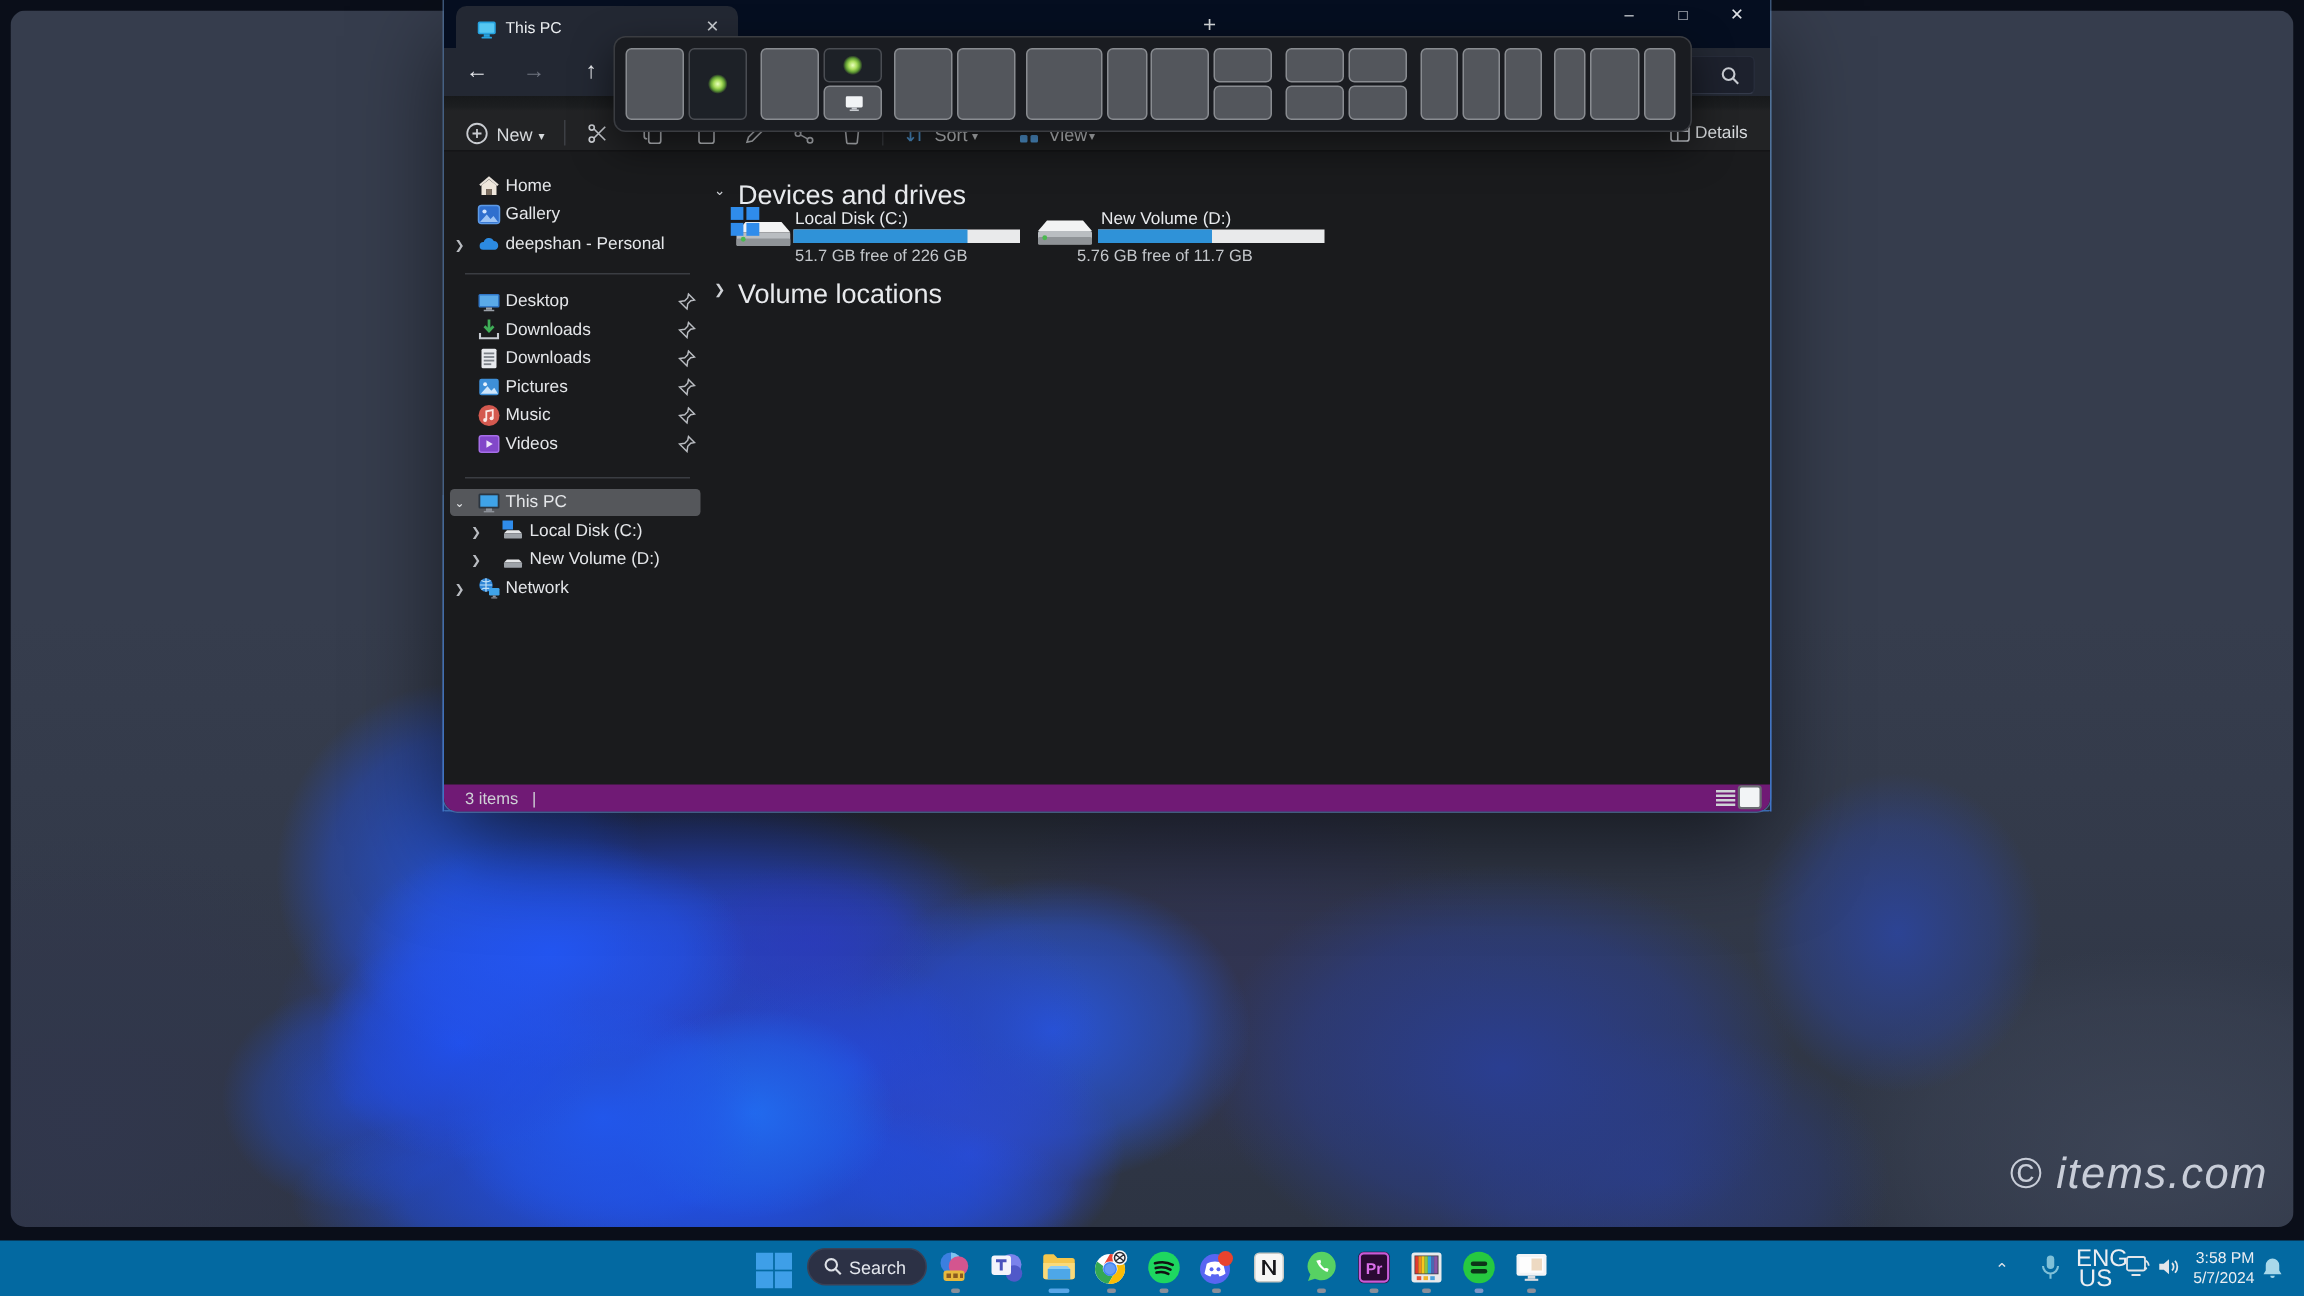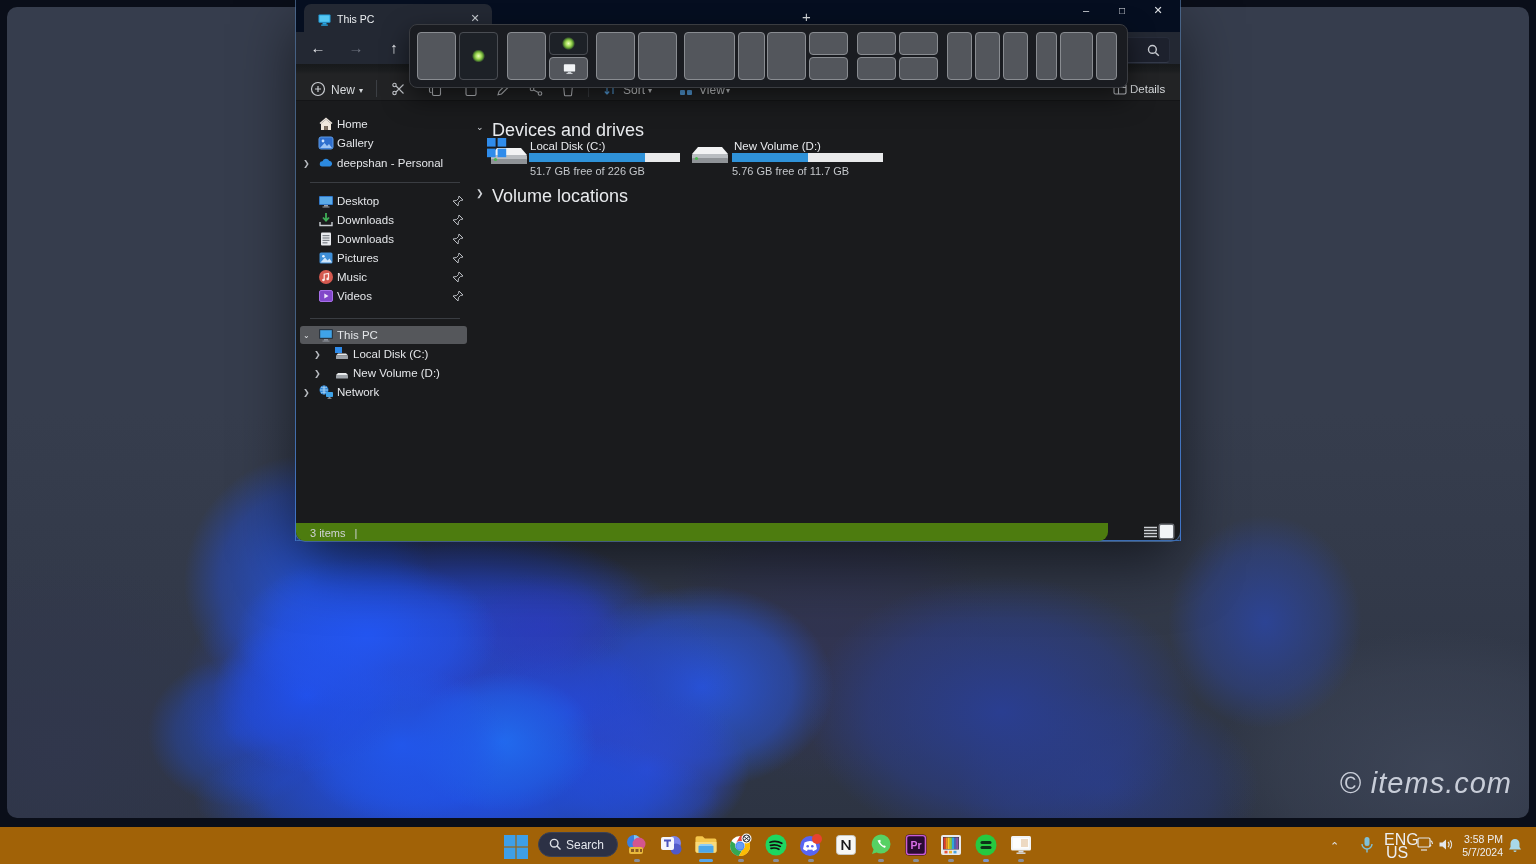--- a/index.html
+++ b/index.html
@@ -75,35 +75,35 @@
 
   
   #main { position:absolute; left:174px; top:101px; width:710px; height:423px; }
   .grouphdr { position:absolute; font-size:18px; color:#e8eaed; }
   .gchev { position:absolute; font-size:9px; color:#cfd2d6; }
   .drivelabel { position:absolute; font-size:11.5px; color:#e8eaed; }
   .drivebar { position:absolute; width:151px; height:9px; background:#e9eaeb; }
   .drivebar .fill { position:absolute; left:0; top:0; height:9px; background:#2f92d8; }
   .drivefree { position:absolute; font-size:11px; color:#c4c7cb; }
 
-  #statusbar { position:absolute; left:0; top:523px; width:812px; height:18px;
-    background:#4d7c0f; border-radius:0 0 9px 9px; font-size:11px; color:#cfd2d6; }
+  #statusbar { position:absolute; left:0; top:523px; width:884px; height:18px;
+    background:#701a75; border-radius:0 0 9px 9px; font-size:11px; color:#cfd2d6; }
 
   
   #flyout { position:absolute; left:409px; top:24px; width:719px; height:64px;
     background:#1a1c21; border-radius:8px; border:1px solid #3a3c41;
     box-shadow:0 10px 26px rgba(0,0,0,.55); }
   .lay { position:absolute; top:7px; width:81px; height:48px; }
   .cell { position:absolute; background:#53565c; border:1px solid #898c91; border-radius:4px; }
   .cell.dark { background:#1d2127; border-color:#4a4d53;
     background-image:radial-gradient(6.5px 6.5px at 50% 50%, #eaffbe 0%, #a8dd5a 42%, #5f9a33 72%, rgba(40,70,30,0) 100%); }
 
   
   #taskbar { position:absolute; left:0; top:827px; width:1536px; height:37px;
-    background:#a16207; }
+    background:#0369a1; }
   .tbico { position:absolute; top:6px; width:24px; height:24px; }
   .tbdot { position:absolute; top:32px; width:6px; height:3px; border-radius:2px; background:#8a8f9a; }
 </style>
 </head>
 <body>
   <div id="wall">
     <div id="watermark">© items.com</div>
   </div>
 
   <div id="win">
@@ -366,21 +366,21 @@
       <svg class="abs" style="left:222px;top:41px;" width="36" height="28" viewBox="0 0 36 28">
         <path d="M0 12 L6 5 H30 L36 12 Z" fill="#f2f3f4"></path>
         <rect x="0" y="12" width="36" height="9" rx="1" fill="#b9bdc1"></rect>
         <rect x="0" y="16" width="36" height="5" rx="1" fill="#8f9397"></rect>
         <circle cx="4.5" cy="16.5" r="1.6" fill="#49b84f"></circle>
       </svg>
       <span class="drivelabel" style="left:264px;top:39px;">New Volume (D:)</span>
       <div class="drivebar" style="left:262px;top:52px;">
         <div class="fill" style="width:76px;"></div>
       </div>
-      <span class="drivefree" style="left:262px;top:64px;">5.76 GB free of 11.7 GB</span>
+      <span class="drivefree" style="left:248px;top:64px;">5.76 GB free of 11.7 GB</span>
 
       <span class="gchev" style="left:6px;top:87px;">❯</span>
       <span class="grouphdr" style="left:22px;top:85px;">Volume locations</span>
     </div>
 
     <div class="abs" style="left:-1px;top:330px;width:1px;height:211px;background:linear-gradient(180deg,rgba(70,110,160,.5),#3f74c8);"></div>
     <div class="abs" style="left:0;top:540px;width:884px;height:1px;background:#3b6cb2;border-radius:0 0 9px 9px;"></div>
     <div class="abs" style="left:884px;top:60px;width:1px;height:481px;background:linear-gradient(180deg,rgba(90,130,170,.55),#3f74c8);"></div>
     <div id="statusbar">
       <span class="abs" style="left:14px;top:4px;">3 items&nbsp;&nbsp;&nbsp;|</span>

